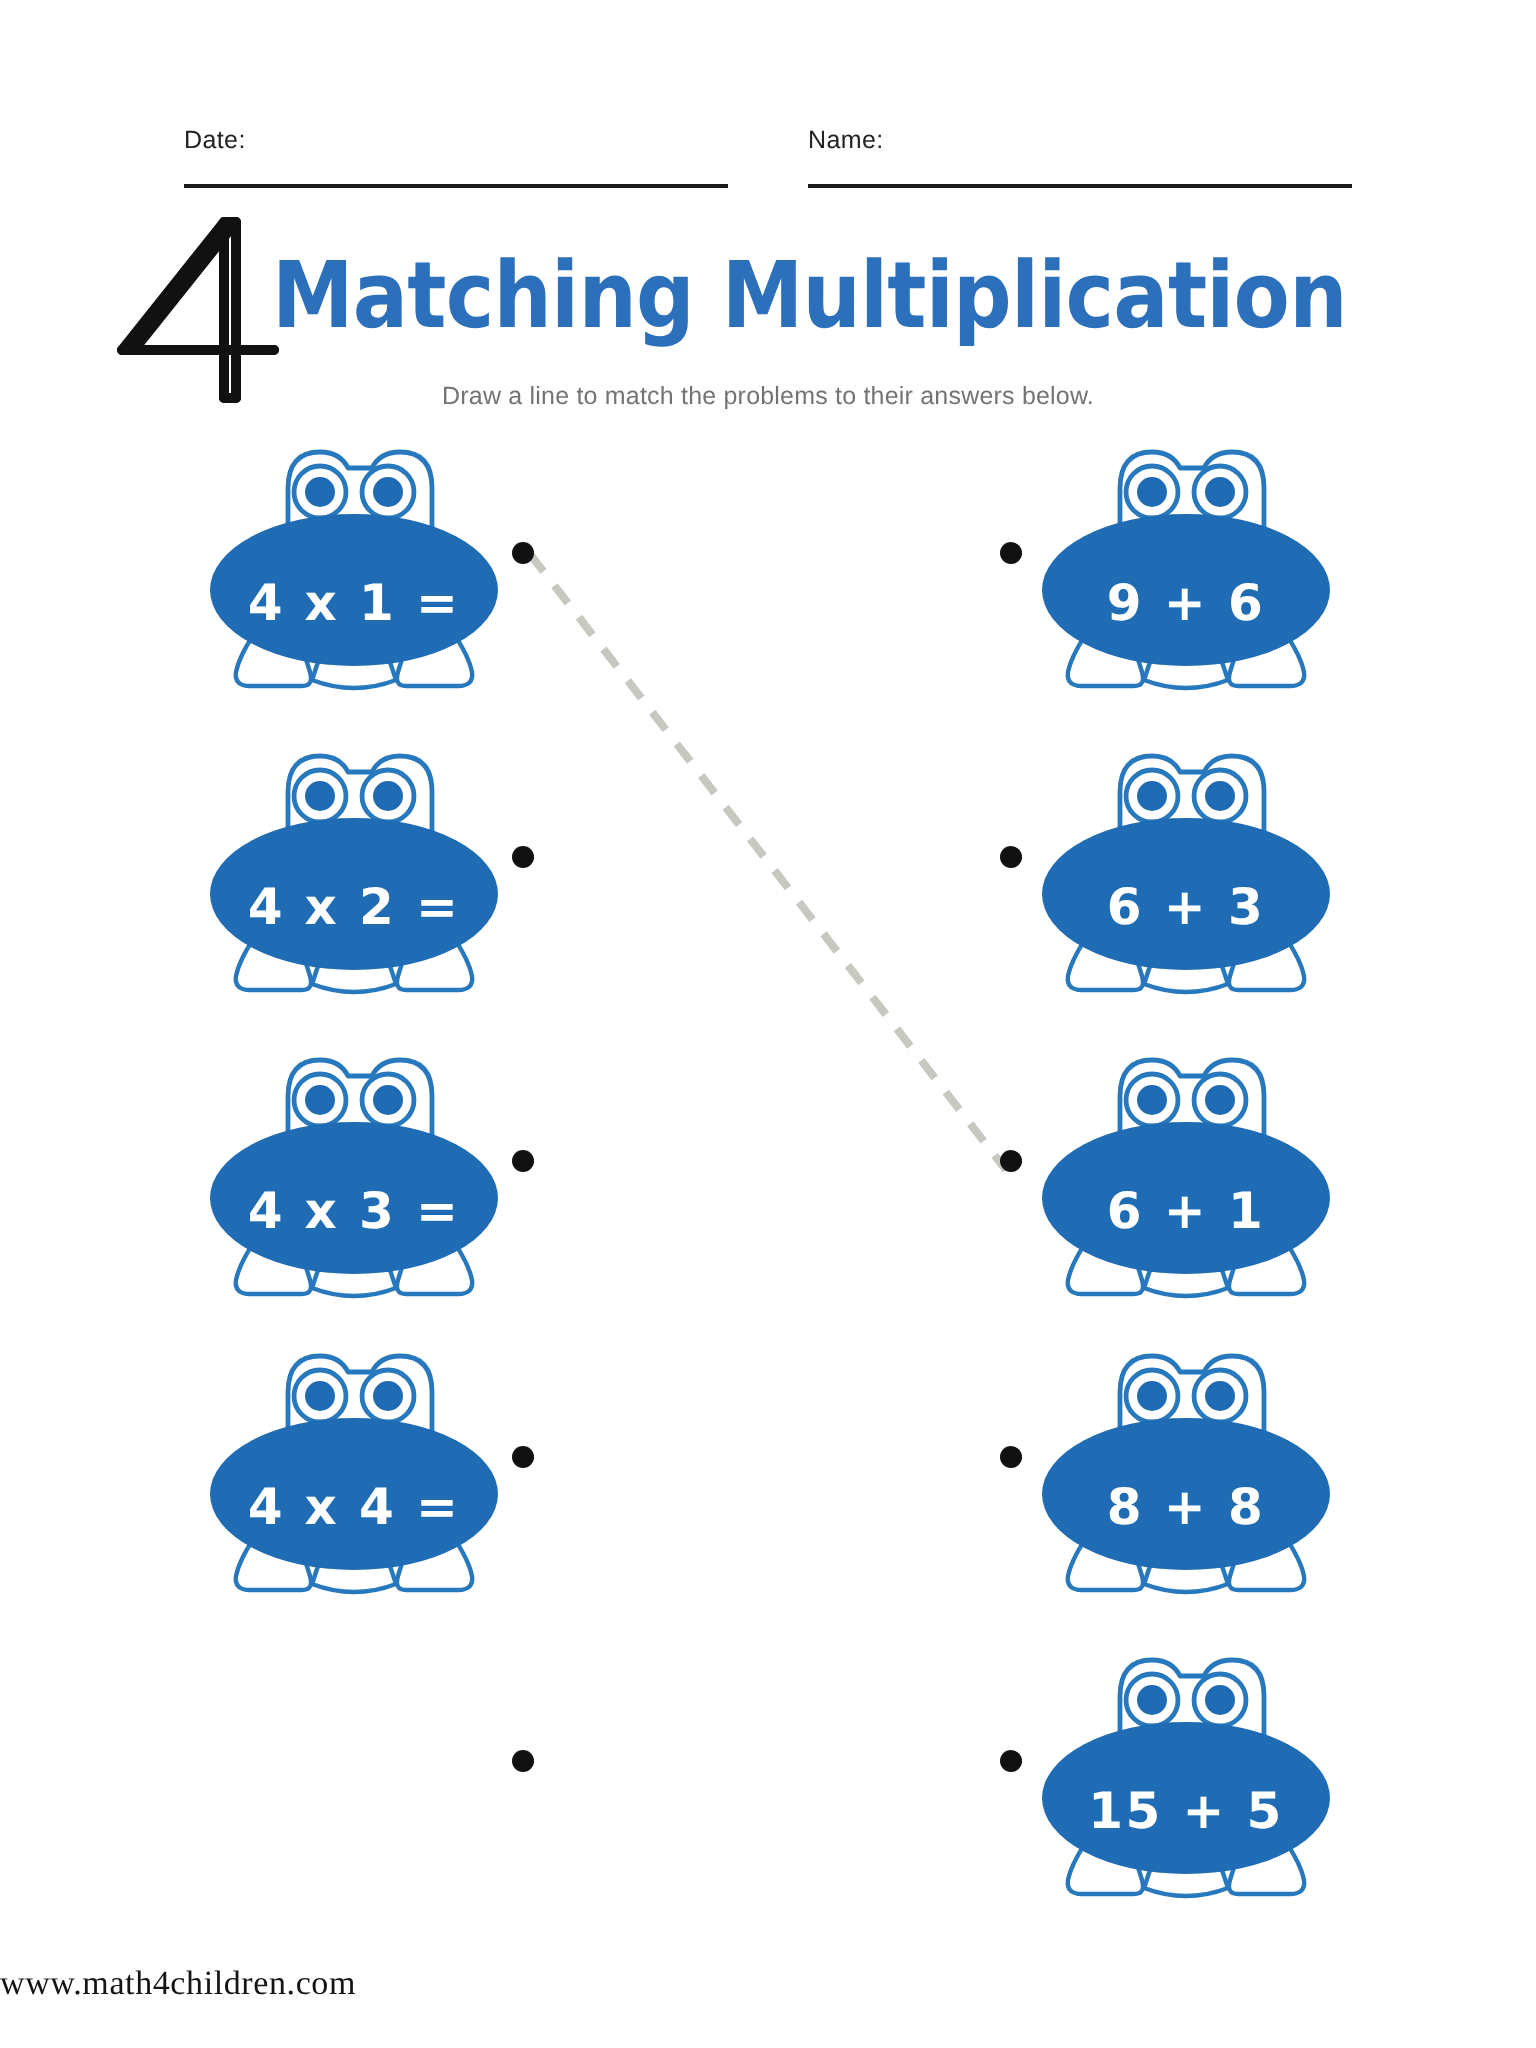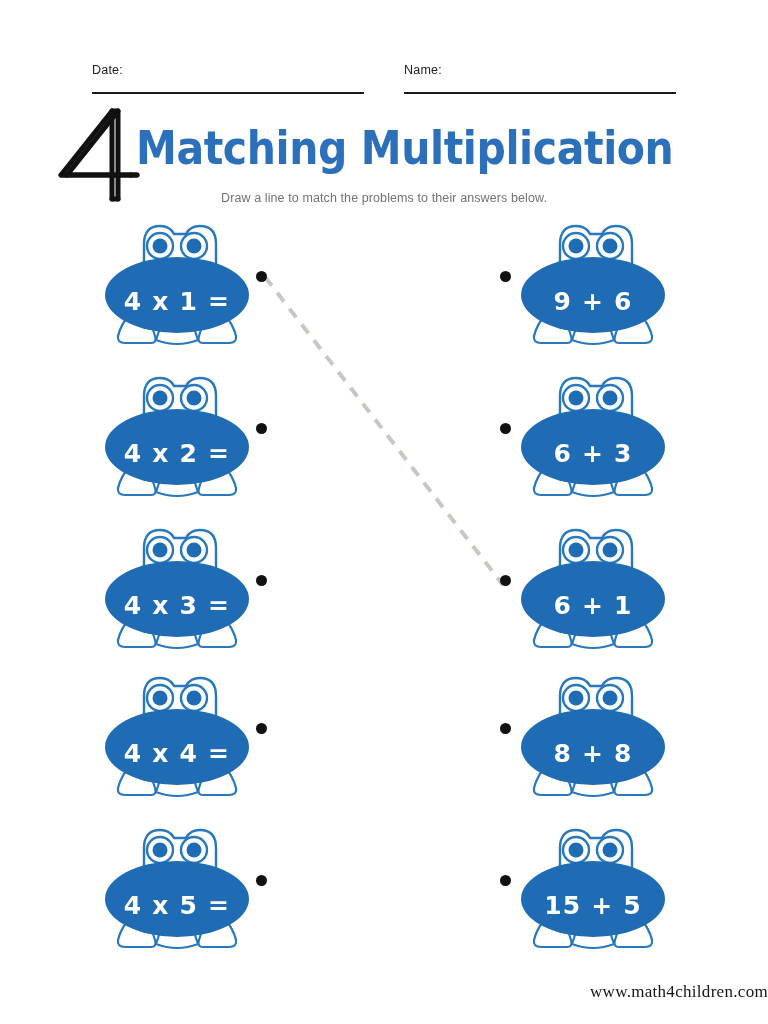--- a/index.html
+++ b/index.html
@@ -153,21 +153,21 @@
     border-radius: 50%;
     background: #111111;
   }
 
   
   .footer {
     position: absolute;
     left: 0;
     bottom: 22px;
     width: 768px;
-    text-align: right;
+    text-align: left;
     font-family: "Liberation Serif", serif;
     font-size: 17px;
     color: #141414;
     letter-spacing: .3px;
   }
 </style>
 </head>
 <body>
 
 <div class="page">
@@ -362,38 +362,20 @@
             <path d="M78 104 q15 8 30 0 l6 18 q-21 8 -42 0 z" fill="#ffffff" stroke="#2878bd" stroke-width="2.2" stroke-linejoin="round"></path>
           </g>
           <ellipse cx="93" cy="77" rx="72" ry="38" fill="#1f6cb4"></ellipse>
         </svg>
         <div class="frog-label">8 + 8</div>
       </div>
       <div class="dot" style="left:500px; top:53px;"></div>
     </div>
 
     <div class="frog-row" style="top:604px;">
-      <div class="frog-cell left">
-        <svg viewBox="0 0 186 148" aria-hidden="true">
-          <g>
-            <path d="M60 26 q0 -18 16 -18 q10 0 14 8 l12 0 q4 -8 14 -8 q16 0 16 18 l0 44 l-72 0 z" fill="#ffffff" stroke="#2878bd" stroke-width="2.4" stroke-linejoin="round"></path>
-            <circle cx="76" cy="28" r="13" fill="#ffffff" stroke="#2878bd" stroke-width="2.4"></circle>
-            <circle cx="110" cy="28" r="13" fill="#ffffff" stroke="#2878bd" stroke-width="2.4"></circle>
-            <circle cx="76" cy="28" r="7.5" fill="#1f6cb4"></circle>
-            <circle cx="110" cy="28" r="7.5" fill="#1f6cb4"></circle>
-          </g>
-          <g>
-            <path d="M48 92 q-12 16 -14 26 q-1 7 7 7 l26 0 q6 0 4 -7 l-5 -16 z" fill="#ffffff" stroke="#2878bd" stroke-width="2.2" stroke-linejoin="round"></path>
-            <path d="M138 92 q12 16 14 26 q1 7 -7 7 l-26 0 q-6 0 -4 -7 l5 -16 z" fill="#ffffff" stroke="#2878bd" stroke-width="2.2" stroke-linejoin="round"></path>
-            <path d="M78 104 q15 8 30 0 l6 18 q-21 8 -42 0 z" fill="#ffffff" stroke="#2878bd" stroke-width="2.2" stroke-linejoin="round"></path>
-          </g>
-          <ellipse cx="93" cy="77" rx="72" ry="38" fill="#1f6cb4"></ellipse>
-        </svg>
-        <div class="frog-label">4 x 5 =</div>
-      </div>
       <div class="dot" style="left:256px; top:53px;"></div>
 
       <div class="frog-cell right">
         <svg viewBox="0 0 186 148" aria-hidden="true">
           <g>
             <path d="M60 26 q0 -18 16 -18 q10 0 14 8 l12 0 q4 -8 14 -8 q16 0 16 18 l0 44 l-72 0 z" fill="#ffffff" stroke="#2878bd" stroke-width="2.4" stroke-linejoin="round"></path>
             <circle cx="76" cy="28" r="13" fill="#ffffff" stroke="#2878bd" stroke-width="2.4"></circle>
             <circle cx="110" cy="28" r="13" fill="#ffffff" stroke="#2878bd" stroke-width="2.4"></circle>
             <circle cx="76" cy="28" r="7.5" fill="#1f6cb4"></circle>
             <circle cx="110" cy="28" r="7.5" fill="#1f6cb4"></circle>

